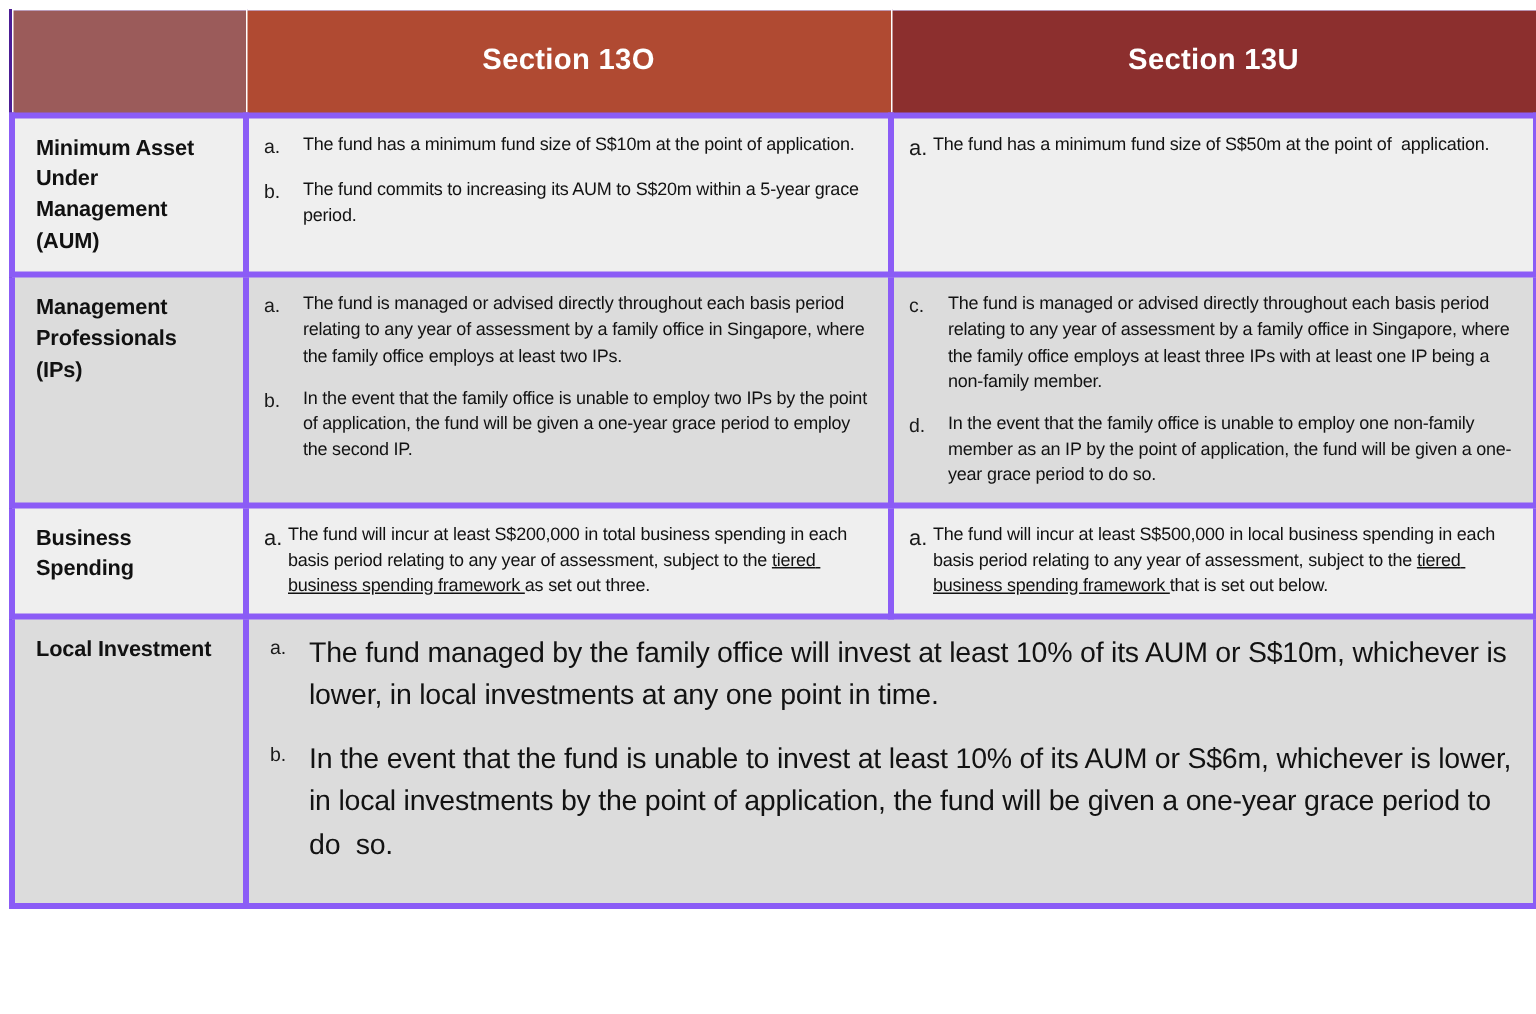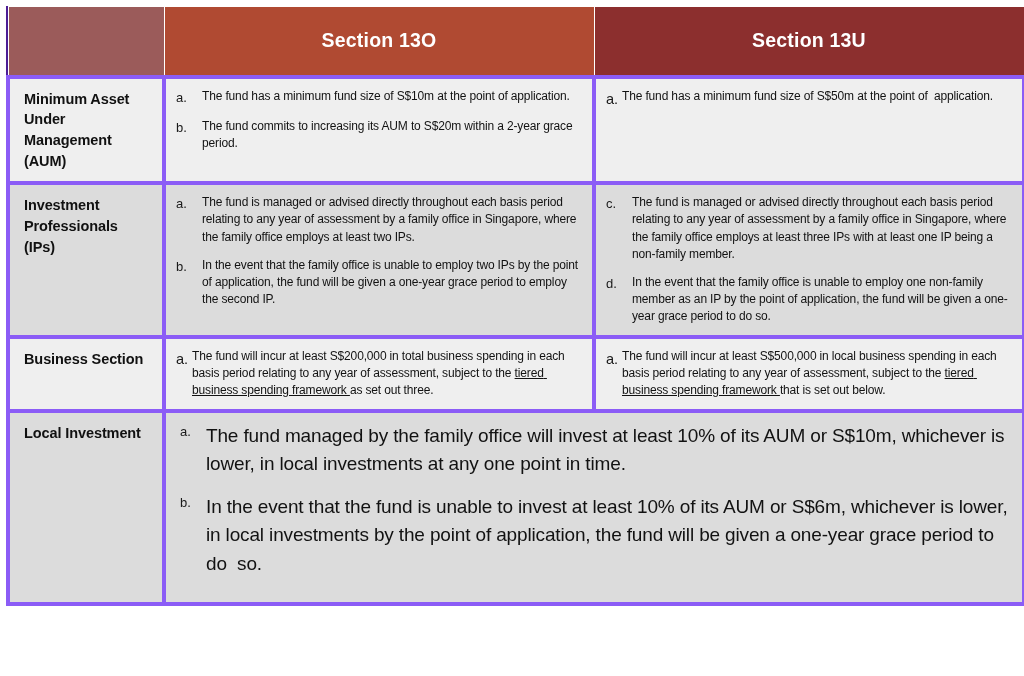--- a/index.html
+++ b/index.html
@@ -141,37 +141,37 @@
         <td class="label">Minimum Asset Under Management (AUM)</td>
 
         <td class="content">
           <ul class="items mk-wide">
             <li>
               <span class="marker">a.</span>
               <span class="body-text">The fund has a minimum fund size of S$10m at the point of application.</span>
             </li>
             <li>
               <span class="marker">b.</span>
-              <span class="body-text">The fund commits to increasing its AUM to S$20m within a 2-year grace period.</span>
+              <span class="body-text">The fund commits to increasing its AUM to S$20m within a 5-year grace period.</span>
             </li>
           </ul>
         </td>
 
         <td class="content">
           <ul class="items mk-tight">
             <li>
               <span class="marker">a.</span>
               <span class="body-text">The fund has a minimum fund size of S$50m at the point of  application.</span>
             </li>
           </ul>
         </td>
       </tr>
 
       <tr class="band-dark">
-        <td class="label">Investment Professionals (IPs)</td>
+        <td class="label">Management Professionals (IPs)</td>
 
         <td class="content">
           <ul class="items mk-wide">
             <li>
               <span class="marker">a.</span>
               <span class="body-text">The fund is managed or advised directly throughout each basis period relating to any year of assessment by a family office in Singapore, where the family office employs at least two IPs.</span>
             </li>
             <li>
               <span class="marker">b.</span>
               <span class="body-text">In the event that the family office is unable to employ two IPs by the point of application, the fund will be given a one-year grace period to employ the second IP.</span>
@@ -187,21 +187,21 @@
             </li>
             <li>
               <span class="marker">d.</span>
               <span class="body-text">In the event that the family office is unable to employ one non-family member as an IP by the point of application, the fund will be given a one-year grace period to do so.</span>
             </li>
           </ul>
         </td>
       </tr>
 
       <tr class="band-light">
-        <td class="label">Business Section</td>
+        <td class="label">Business Spending</td>
 
         <td class="content">
           <ul class="items mk-tight">
             <li>
               <span class="marker">a.</span>
               <span class="body-text"><span>The fund will incur at least S$200,000 in total business spending in each basis period relating to any year of assessment, subject to the </span><span class="link-underline">tiered business spending framework </span><span>as set out three.</span></span>
             </li>
           </ul>
         </td>
 

